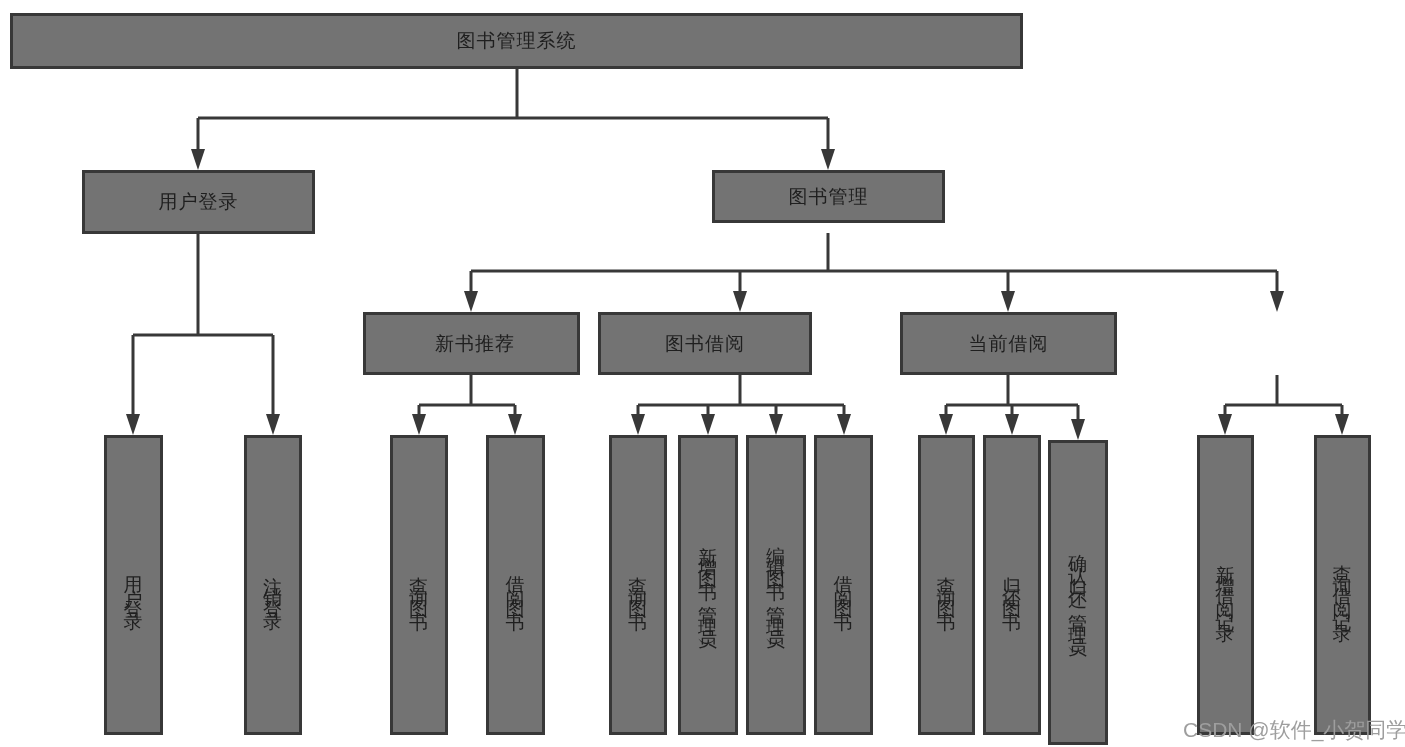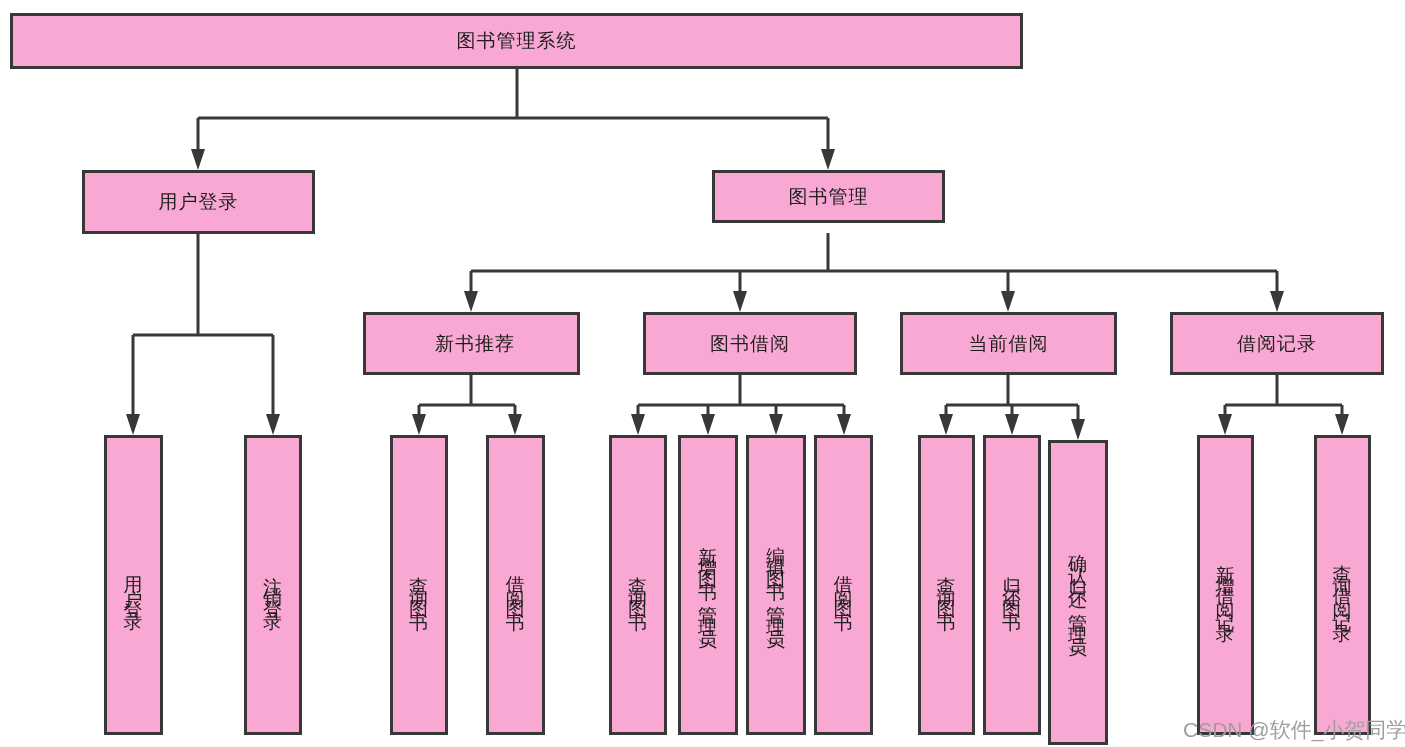--- a/index.html
+++ b/index.html
@@ -14,21 +14,21 @@
   svg.wires {
     position: absolute;
     left: 0; top: 0;
     width: 1405px; height: 747px;
     z-index: 0;
   }
   .node {
     position: absolute;
     box-sizing: border-box;
     border: 3px solid #383838;
-    background: #f9a8d4;
+    background: #737373;
     color: #1f1f1f;
     display: flex;
     align-items: center;
     justify-content: center;
     z-index: 1;
     font-size: 19px;
     letter-spacing: 1px;
   }
   .node.v span {
     writing-mode: vertical-rl;
@@ -108,28 +108,25 @@
   <div class="node h" style="left:82px; top:170px; width:233px; height:64px;">
     <span>用户登录</span>
   </div>
   <div class="node h" style="left:712px; top:170px; width:233px; height:53px;">
     <span>图书管理</span>
   </div>
 
   <div class="node h" style="left:363px; top:312px; width:217px; height:63px;padding-left:7px;">
     <span>新书推荐</span>
   </div>
-  <div class="node h" style="left:643px; top:312px; width:214px; height:63px;text-align:right;">
+  <div class="node h" style="left:598px; top:312px; width:214px; height:63px;text-align:right;">
     <span>图书借阅</span>
   </div>
   <div class="node h" style="left:900px; top:312px; width:217px; height:63px;justify-content:center;">
     <span>当前借阅</span>
-  </div>
-  <div class="node h" style="left:1170px; top:312px; width:214px; height:63px;">
-    <span>借阅记录</span>
   </div>
 
   <div class="node v" style="left:104px; top:435px; width:59px; height:300px;">
     <span>用户登录</span>
   </div>
   <div class="node v" style="left:244px; top:435px; width:58px; height:300px;">
     <span>注销登录</span>
   </div>
 
   <div class="node v" style="left:390px; top:435px; width:58px; height:300px;">

